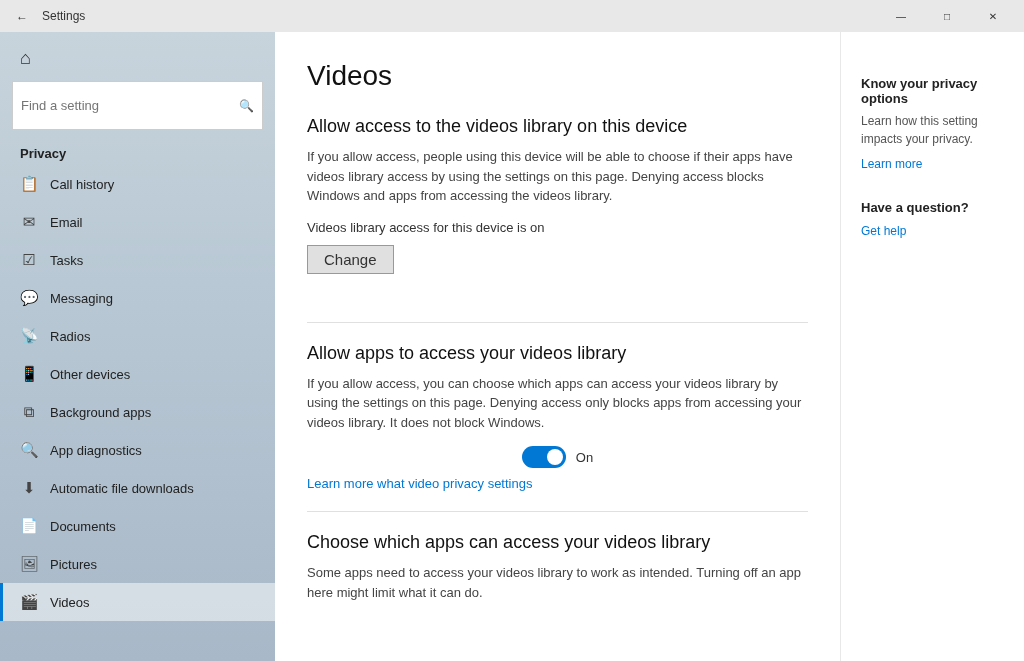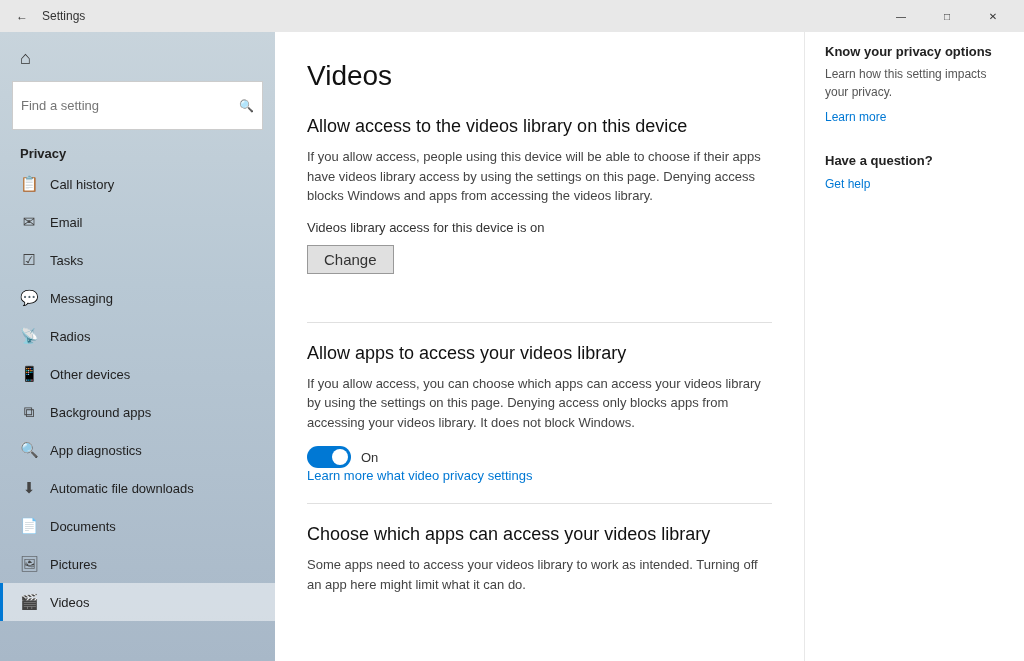--- a/index.html
+++ b/index.html
@@ -175,21 +175,22 @@
     }
     .divider {
       border: none;
       border-top: 1px solid #e0e0e0;
       margin: 20px 0;
     }
     .toggle-row {
       display: flex;
       align-items: center;
       gap: 10px;
-      margin-bottom: 0;
+      margin-bottom: 8px;
+      justify-content: center;
     }
     .toggle {
       width: 44px;
       height: 22px;
       background: #0078d4;
       border-radius: 11px;
       position: relative;
       cursor: pointer;
       flex-shrink: 0;
     }
@@ -211,22 +212,22 @@
       color: #0078d4;
       font-size: 13px;
       cursor: pointer;
       text-decoration: none;
       display: block;
       margin-bottom: 8px;
     }
 
     
     .right-panel {
-      width: 220px;
-      padding: 12px 20px;
+      width: 184px;
+      padding: 44px 20px;
       border-left: 1px solid #e8e8e8;
       flex-shrink: 0;
       overflow-y: auto;
     }
     .right-panel-section {
       margin-bottom: 28px;
     }
     .right-panel-title {
       font-size: 13px;
       font-weight: 600;

